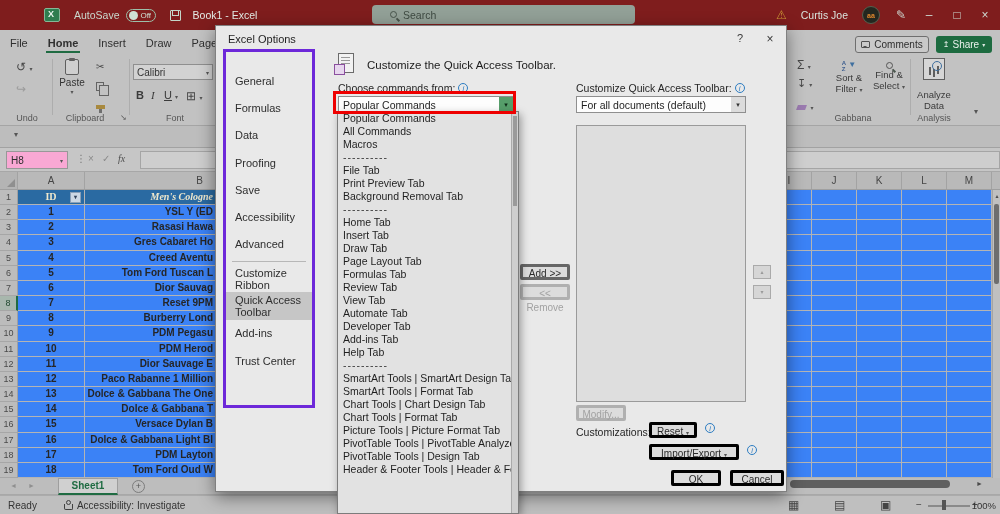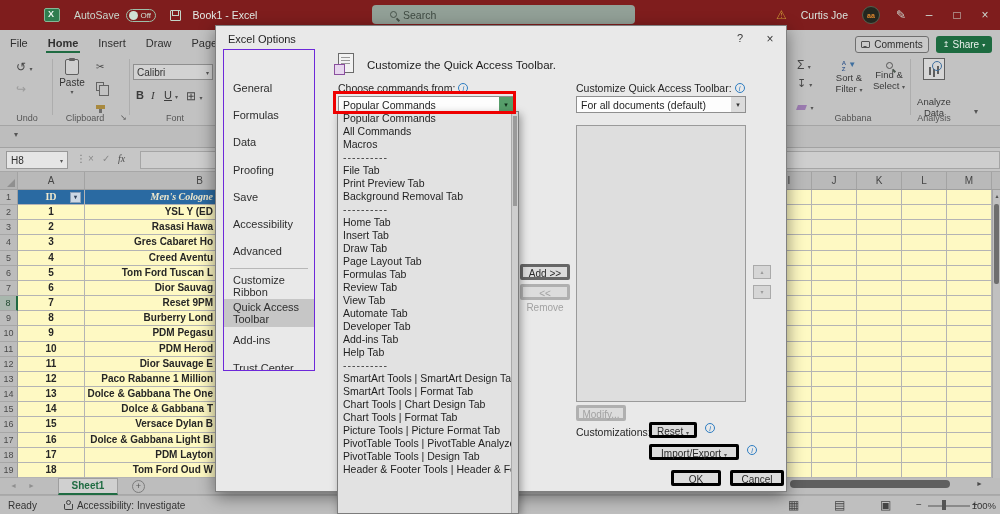--- a/index.html
+++ b/index.html
@@ -53,34 +53,34 @@
   .launcher{position:absolute;font-size:8px;color:#5a5a5a}
   .azbars{display:flex;flex-direction:column;font-size:6px;font-weight:bold;color:#3f5f8f;line-height:6px}
   .bars{width:2px;height:8px;background:#5f5f5f;box-shadow:4px 2px 0 #5f5f5f,8px -1px 0 #5f5f5f;position:absolute;left:5px;bottom:4px}
   .anic{width:22px;height:22px;border:1px solid #5f5f5f;background:#d6d6d6;position:relative}
   .anic::after{content:"";position:absolute;right:2px;top:2px;width:8px;height:8px;border:1.5px solid #3f6f9f;border-radius:50%}
   .twoline{font-size:9.5px;color:#3a3a3a;text-align:center;line-height:11px}
 
   
   .qatstrip{left:0;top:126px;width:1000px;height:22px;background:#bdbdbd;border-bottom:1px solid #a2a2a2}
   .frow{left:0;top:148px;width:1000px;height:24px;background:#c6c6c6;border-bottom:1px solid #a7a7a7}
-  .namebox{position:absolute;left:6px;top:3px;width:62px;height:18px;background:#e5e5e5;border:1px solid #989898;font-size:10px;color:#2e2e2e;display:flex;align-items:center;justify-content:space-between;padding:0 4px}
+  .namebox{position:absolute;left:6px;top:3px;width:62px;height:18px;background:#f9a8d4;border:1px solid #989898;font-size:10px;color:#2e2e2e;display:flex;align-items:center;justify-content:space-between;padding:0 4px}
   .fbtn{position:absolute;top:5px;font-size:10px;color:#8a8a8a}
   .fxi{font-style:italic;font-family:"Liberation Serif",serif;color:#4f4f4f}
   .finput{position:absolute;left:140px;top:3px;right:0;height:18px;background:#cecece;border:1px solid #a5a5a5}
 
   
   .colhdrs{left:0;top:172px;width:1000px;height:18px;background:#b9b9b9;display:flex;border-bottom:1px solid #9f9f9f;font-size:10px;color:#454545}
   .ch{border-right:1px solid #a3a3a3;text-align:center;line-height:17px}
   .corner{width:18px;background:#b4b4b4;position:relative}
   .corner::after{content:"";position:absolute;right:2px;bottom:2px;border:4px solid transparent;border-right-color:#8f8f8f;border-bottom-color:#8f8f8f}
   .rowhdrs{left:0;top:190px;width:18px;height:288px;background:#bcbcbc}
   .rowhdr{height:15.158px;border-bottom:1px solid #a6a6a6;border-right:1px solid #a0a0a0;font-size:9px;color:#4a4a4a;text-align:center;line-height:14px}
   .rowhdr.rowsel{background:#a8b7ad;border-right:2px solid #1f6b42;color:#1f4a30}
-  .gridrows{left:18px;top:190px;width:974px;height:288px;background:#fef9c3;overflow:hidden}
+  .gridrows{left:18px;top:190px;width:974px;height:288px;background:#3b82f6;overflow:hidden}
   .grow{display:flex;height:15.158px;border-bottom:1px solid #b4b4b4;font-size:10px;color:#262626}
   .cA{width:67px;border-right:1px solid #b4b4b4;font-weight:bold;text-align:center;line-height:14px;position:relative}
   .cB{width:130px;text-align:right;font-weight:bold;white-space:nowrap;line-height:14px;padding-right:2px}
   .cFill{width:552px}
   .cR{width:45px;border-right:1px solid #b4b4b4}
   .hrow .cA,.hrow .cB,.hrow .cFill{background:#2a6aa2;color:#efe8cd;font-family:"Liberation Serif",serif;font-weight:bold}
   .hrow .cB{font-style:italic}
   .filterbtn{position:absolute;right:3px;top:2px;width:11px;height:11px;background:#cdd8e4;border:1px solid #8aa0b8;font-size:6px;line-height:9px;color:#33445c;text-align:center}
   .vscroll{left:992px;top:190px;width:8px;height:288px;background:#c0c0c0;border-left:1px solid #a5a5a5}
   .vthumb{position:absolute;left:1px;top:14px;width:5px;height:80px;background:#6e6e6e;border-radius:2px}
@@ -102,21 +102,21 @@
   .zoomtrack{position:absolute;left:928px;top:9px;width:42px;height:1.5px;background:#8a8a8a}
   .zoomthumb{position:absolute;left:942px;top:4px;width:4px;height:10px;background:#555}
   .zsym{position:absolute;top:3px;font-size:10px;color:#444}
   .zoompct{position:absolute;right:4px;top:4px;font-size:9.5px;color:#343434}
 
   
   .dialog{left:215px;top:25px;width:572px;height:467px;background:#e9e9e9;border:1px solid #808080;box-shadow:0 5px 16px rgba(0,0,0,.45);z-index:20;font-size:10.5px;color:#2b2b2b}
   .dlg-title{position:absolute;left:12px;top:7px;font-size:11px;color:#1f1f1f}
   .dlg-help{position:absolute;left:516px;top:6px;width:16px;text-align:center;font-size:11px;color:#3a3a3a}
   .dlg-close{position:absolute;left:546px;top:6px;width:16px;text-align:center;font-size:12px;color:#3a3a3a}
-  .sbbox{position:absolute;left:7px;top:23px;width:92px;height:322px;border:1px solid #6d28d9;padding-top:24px;overflow:hidden}
+  .sbbox{position:absolute;left:7px;top:23px;width:92px;height:359px;border:3px solid #6d28d9;padding-top:15px;overflow:hidden}
   .sb-item{height:27.3px;padding-left:9px;font-size:11px;color:#2e2e2e;display:flex;align-items:center}
   .sb-item.sel{background:#c6c6c6}
   .sb-sep{height:1px;background:#b7b7b7;margin:3px 6px}
   .qaticon{position:absolute;left:122px;top:27px;width:16px;height:20px;border:1px solid #6b6b6b;background:#f2f2f2}
   .qaticon::before{content:"";position:absolute;left:-5px;bottom:-3px;width:9px;height:9px;border:1px solid #8b4f9f;background:#e7d7ee}
   .qaticon::after{content:"";position:absolute;left:2px;top:3px;width:9px;height:1px;background:#999;box-shadow:0 3px 0 #999,0 6px 0 #999}
   .dlg-hdr{position:absolute;left:151px;top:33px;font-size:11.5px;color:#1c1c1c}
   .dlg-label{position:absolute;font-size:10.5px;color:#262626}
   .info{display:inline-block;width:10px;height:10px;border:1px solid #2d7dc2;border-radius:50%;color:#2d7dc2;font-size:7.5px;line-height:9px;text-align:center;vertical-align:1px;margin-left:3px}
   .info::after{content:"i";font-style:italic}
@@ -228,21 +228,21 @@
     <div style="display:flex;justify-content:center">
         <span class="mag" style="margin:2px 0 0 0;border-color:#555"></span>
       </div>
     <div class="twoline"><span>Find &amp;</span><br><span>Select</span> <span class="dd6">▾</span></div>
   </div>
   <span class="gsep" style="left:910px"></span>
   <div class="abs" style="left:915px;top:3px;width:38px">
     <div class="anic" style="margin:0 auto">
         <span class="bars"></span>
       </div>
-    <div class="twoline" style="margin-top:16px"><span>Analyze</span><br><span>Data</span></div>
+    <div class="twoline" style="margin-top:9px"><span>Analyze</span><br><span>Data</span></div>
   </div>
   <span class="glabel" style="left:820px;width:66px">Gabbana</span>
   <span class="glabel" style="left:905px;width:58px">Analysis</span>
   <span class="abs" style="left:974px;top:52px;font-size:8px;color:#555">▾</span>
 </div>
 
 <div class="abs qatstrip">
   <span class="abs" style="left:14px;top:4px;font-size:8px;color:#555">▾</span>
 </div>
 

